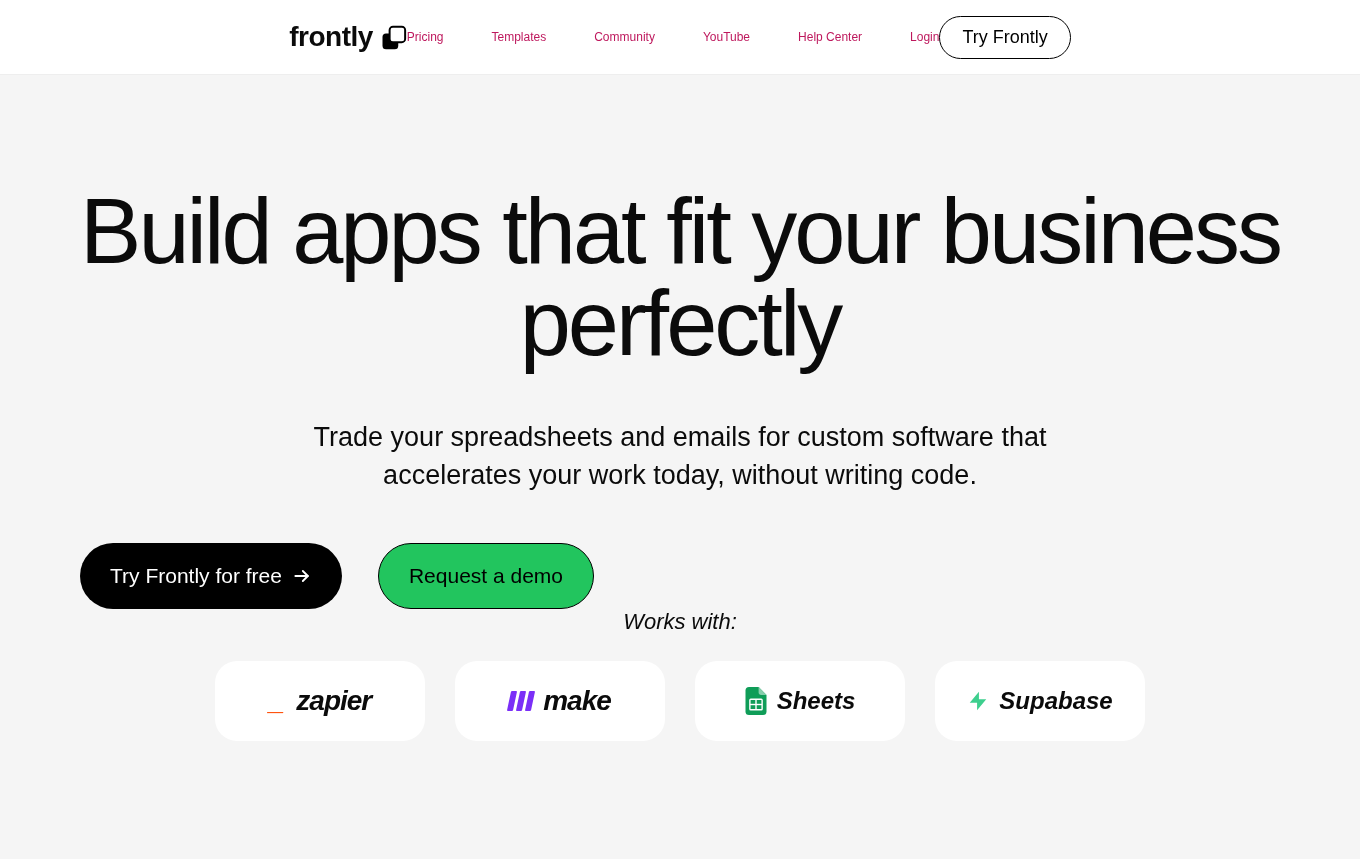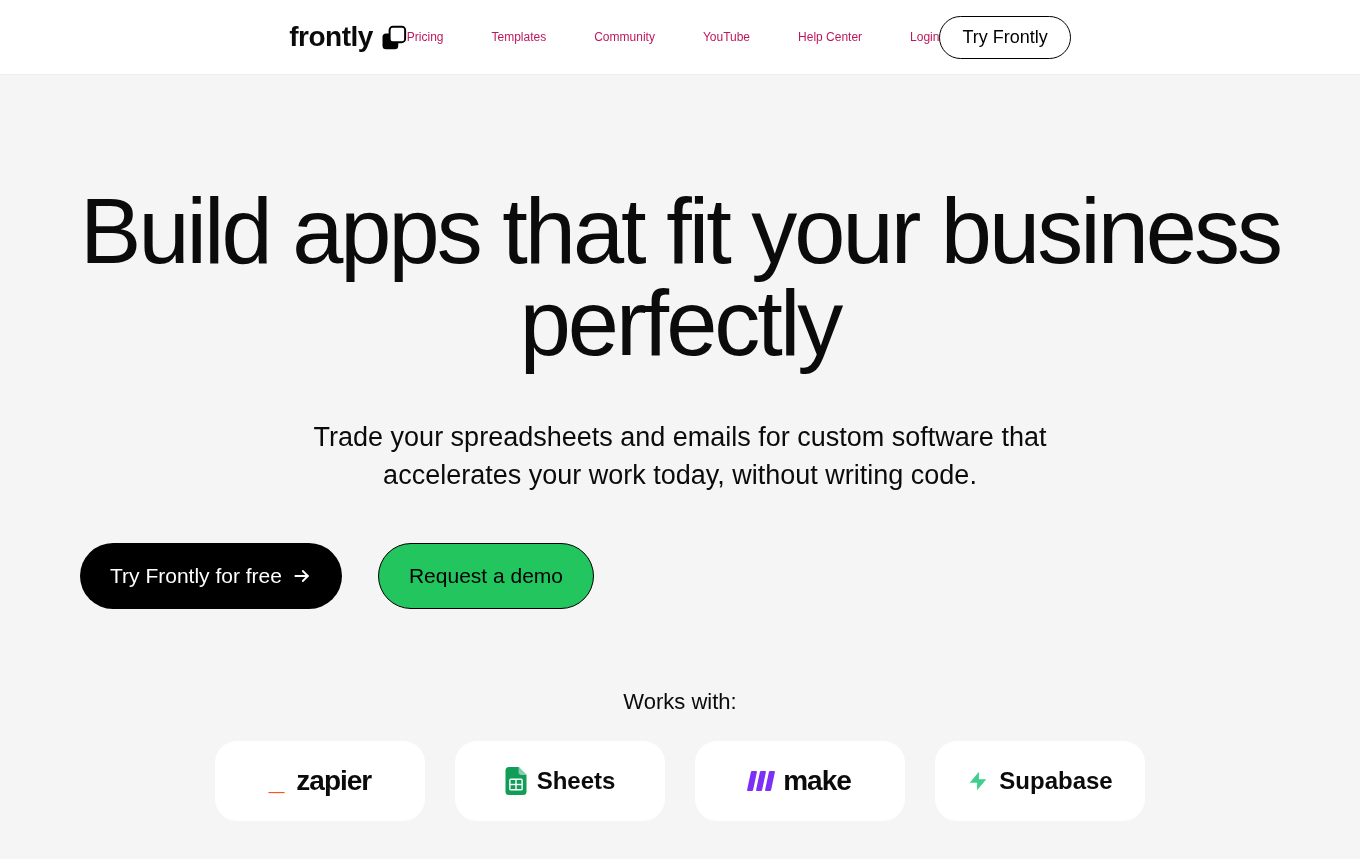--- a/index.html
+++ b/index.html
@@ -19,21 +19,21 @@
 .hero h1 { font-size:92px; font-weight:500; line-height:1.0; letter-spacing:-3px; }
 .subhead { font-size:27px; font-weight:400; margin-top:50px; line-height:1.4; max-width:820px; margin-left:auto; margin-right:auto; }
 
 
 .cta-row { display:flex; justify-content:flex-start; gap:36px; margin-top:48px; }
 .primary-btn { background:#000; color:#fff; border:none; border-radius:40px; padding:20px 30px; font-size:21px; display:flex; align-items:center; gap:10px; cursor:pointer; }
 .secondary-btn { background:#22c55e; border:1.5px solid #000; border-radius:40px; padding:20px 30px; font-size:21px; cursor:pointer; }
 .arrow-icon { width:20px; height:20px; }
 
 
-.works { margin-top:80px; text-align:center; }
+.works { text-align:center;font-style:italic; }
 .works-title { font-size:22px; font-weight:500; }
 .works-row { display:flex; justify-content:center; gap:30px; margin-top:26px; }
 .works-card { background:#fff; border-radius:22px; width:210px; height:80px; display:flex; align-items:center; justify-content:center; gap:10px; font-size:24px; font-weight:600; }
 
 
 .zapier-underscore { color:#ff4a00; font-weight:700; font-size:28px; margin-right:2px; }
 .zapier-text { font-weight:700; letter-spacing:-1px; font-size:28px;text-align:right; }
 .make-icon { display:inline-flex; gap:3px; transform:skewX(-12deg); }
 .make-icon span { width:6px; height:20px; background:#7b2ff7; border-radius:1px; }
 .make-text { font-weight:700; font-size:28px; letter-spacing:-1px; }
@@ -84,37 +84,37 @@
   <div class="works">
     <div class="works-title">Works with:</div>
     <div class="works-row">
 
       <div class="works-card">
         <span class="zapier-underscore">_</span>
           <span class="zapier-text">zapier</span>
       </div>
 
       <div class="works-card">
+        <span class="make-icon">
+            <span></span>
+            <span></span>
+            <span></span>
+          </span>
+        <span class="make-text">make</span>
+      </div>
+
+      <div class="works-card">
         <svg class="sheets-icon" viewBox="0 0 24 32">
           <path d="M4 0h11l9 9v19a4 4 0 0 1-4 4H4a4 4 0 0 1-4-4V4a4 4 0 0 1 4-4z" fill="#0f9d58"></path>
           <path d="M15 0l9 9h-6a3 3 0 0 1-3-3V0z" fill="#87ceac"></path>
           <rect x="5" y="14" width="14" height="12" rx="1" fill="none" stroke="#fff" stroke-width="1.6"></rect>
           <line x1="5" y1="20" x2="19" y2="20" stroke="#fff" stroke-width="1.6"></line>
           <line x1="12" y1="14" x2="12" y2="26" stroke="#fff" stroke-width="1.6"></line>
         </svg>
         <span>Sheets</span>
-      </div>
-
-      <div class="works-card">
-        <span class="make-icon">
-            <span></span>
-            <span></span>
-            <span></span>
-          </span>
-        <span class="make-text">make</span>
       </div>
 
       <div class="works-card">
         <svg class="supa-icon" viewBox="0 0 24 24">
           <path d="M13 2 L3 14 H11 V22 L21 10 H13 Z" fill="#3ecf8e"></path>
         </svg>
         <span>Supabase</span>
       </div>
 
     </div>

